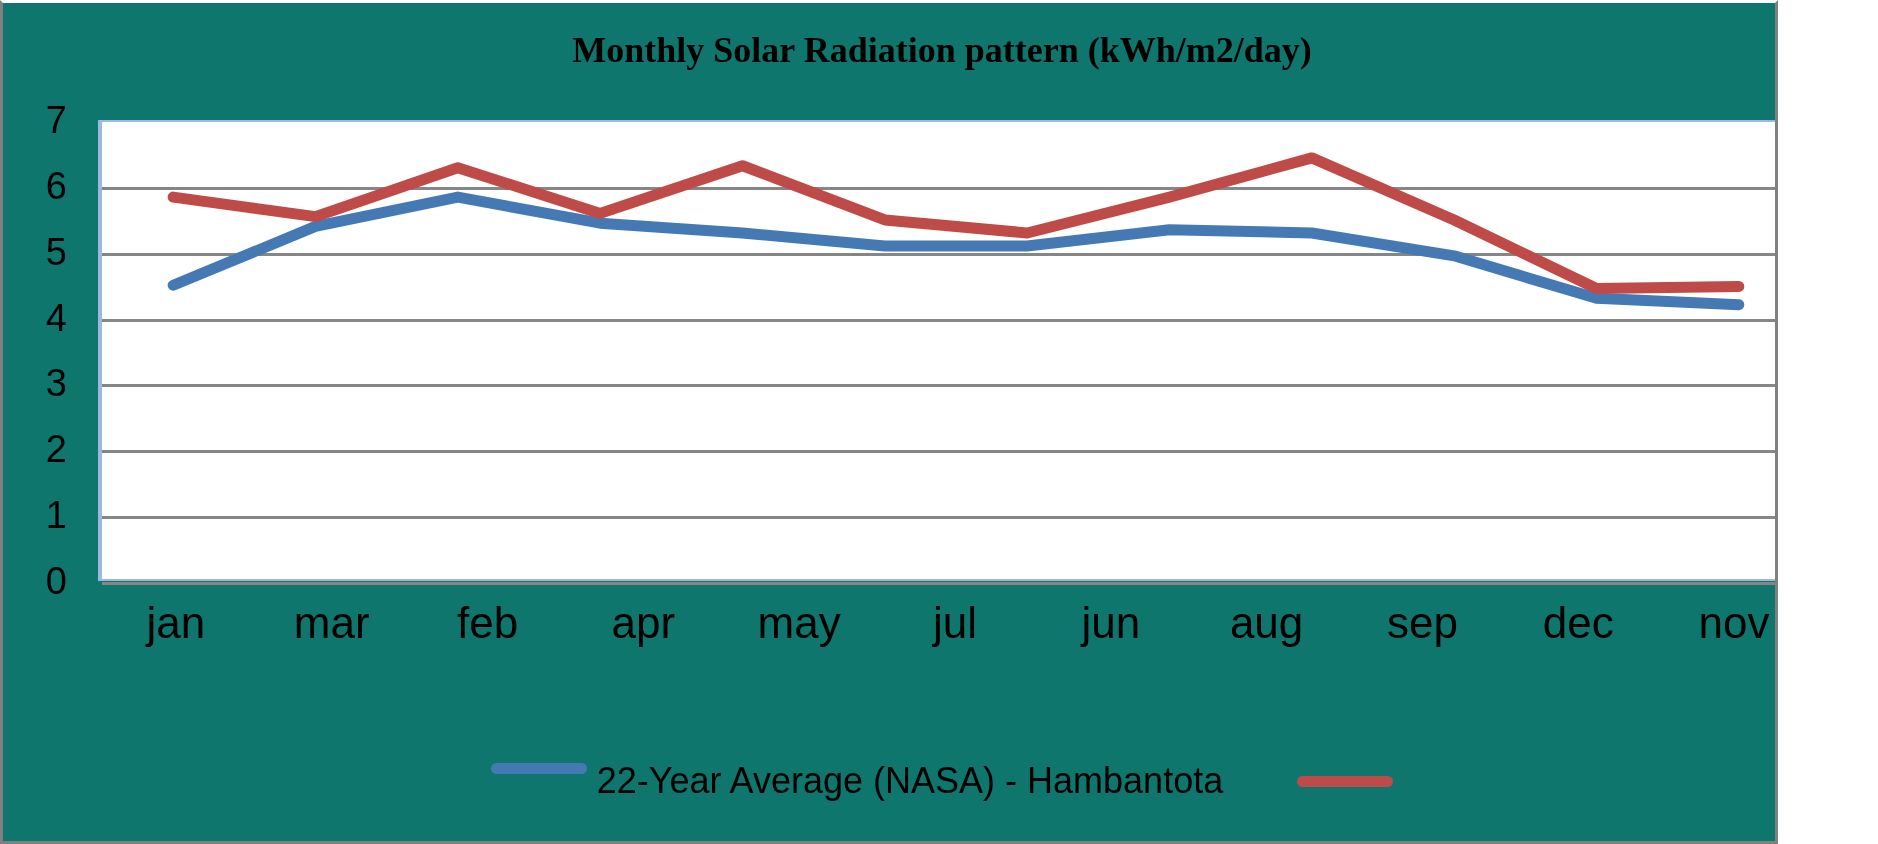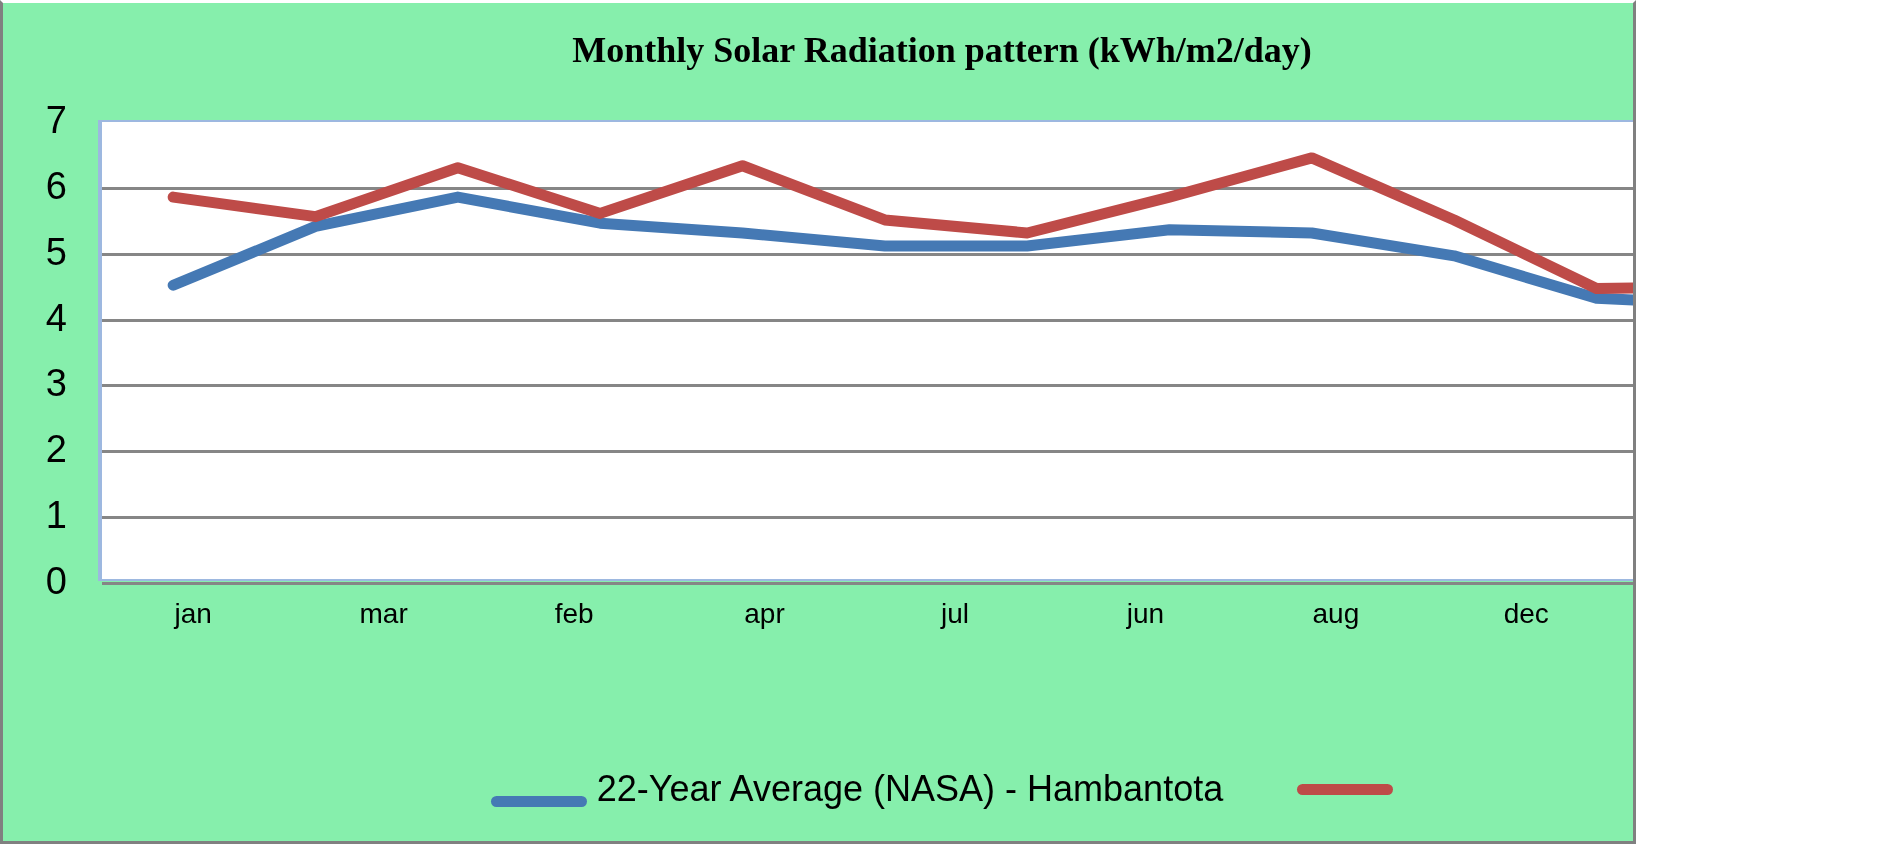--- a/index.html
+++ b/index.html
@@ -4,23 +4,23 @@
 <style>
   * { box-sizing: border-box; }
   html, body {
     margin: 0; padding: 0;
     width: 1878px; height: 844px;
     background: #ffffff;
     font-family: "Liberation Sans", sans-serif;
   }
   #chart-frame {
     position: relative;
-    width: 1636px;
+    width: 1778px;
     height: 844px;
-    background: #86efac;
+    background: #0f766e;
     border-left: 3px solid #808080;
     border-right: 3px solid #808080;
     border-top: 3px solid #ffffff;
     border-bottom: 3px solid #808080;
     overflow: hidden;
   }
   
   #chart-title {
     position: absolute;
     left: 0; top: 26px;
@@ -78,39 +78,38 @@
   
   #x-axis-labels {
     position: absolute;
     left: 95px; top: 596px;
     width: 1714px; height: 60px;
     display: flex;
   }
   .x-tick-label {
     flex: 1 1 0;
     text-align: center;
-    font-size: 28px;
+    font-size: 44px;
     color: #000000;
     line-height: 1.1;
   }
   
   #legend {
     position: absolute;
     left: 0; top: 760px;
     width: 1878px;
     display: flex;
     justify-content: center;
     align-items: center;
     gap: 74px;
   }
   .legend-item {
     display: flex;
-    align-items: flex-end;
+    align-items: flex-start;
     gap: 10px;
-    margin-top: 8px;
   }
   .legend-swatch {
     display: inline-block;
     width: 96px;
     height: 11px;
     border-radius: 6px;
   }
   .legend-label {
     font-size: 36px;
     color: #000000;
@@ -150,23 +149,25 @@
         <polyline points="71.42,164.64 214.25,105.37 357.08,75.74 499.92,102.08 642.75,111.96 785.58,125.13 928.42,125.13 1071.25,108.66 1214.08,111.96 1356.92,135.01 1499.75,177.81 1642.58,184.40" fill="none" stroke="#4579B4" stroke-width="11" stroke-linejoin="round" stroke-linecap="round" vector-effect="non-scaling-stroke"></polyline>
         <polyline points="71.42,75.74 214.25,95.49 357.08,46.10 499.92,92.20 642.75,44.12 785.58,98.79 928.42,111.96 1071.25,75.74 1214.08,36.22 1356.92,98.79 1499.75,167.94 1642.58,165.96" fill="none" stroke="#BE4B48" stroke-width="11" stroke-linejoin="round" stroke-linecap="round" vector-effect="non-scaling-stroke"></polyline>
       </svg>
   </div>
 
   <div id="x-axis-labels">
       <div class="x-tick-label">jan</div>
       <div class="x-tick-label">mar</div>
       <div class="x-tick-label">feb</div>
       <div class="x-tick-label">apr</div>
+      <div class="x-tick-label">may</div>
       <div class="x-tick-label">jul</div>
       <div class="x-tick-label">jun</div>
       <div class="x-tick-label">aug</div>
+      <div class="x-tick-label">sep</div>
       <div class="x-tick-label">dec</div>
       <div class="x-tick-label">nov</div>
     </div>
 
   <div id="legend">
       <div class="legend-item">
         <span class="legend-swatch" style="background: rgb(69, 121, 180);"></span>
         <span class="legend-label">22-Year Average (NASA) - Hambantota</span>
       </div>
       <div class="legend-item">

